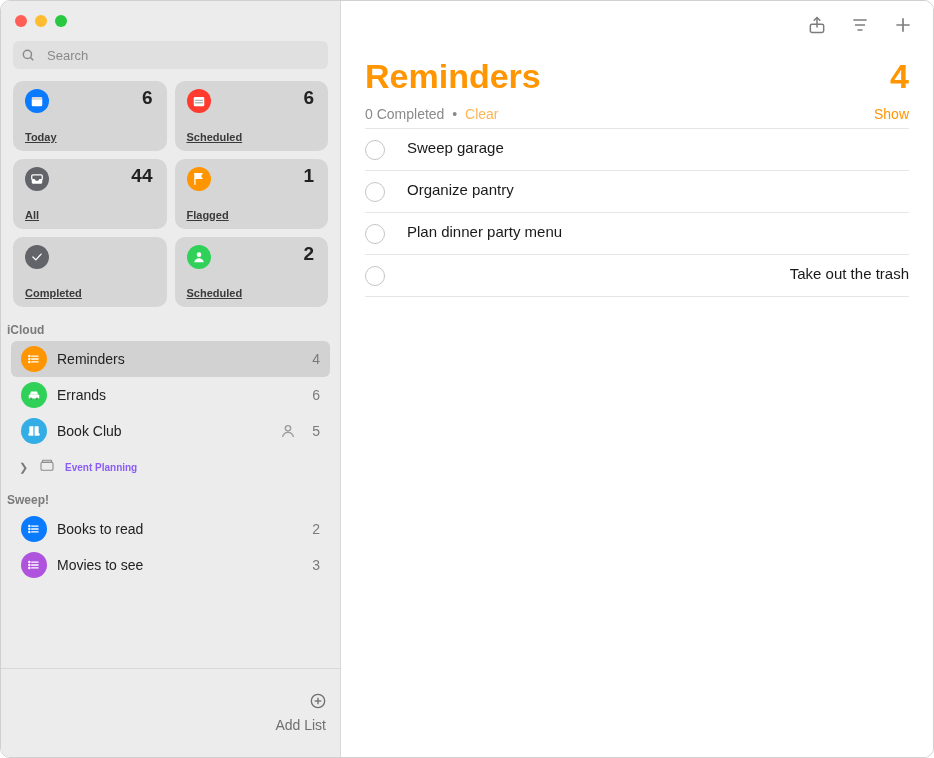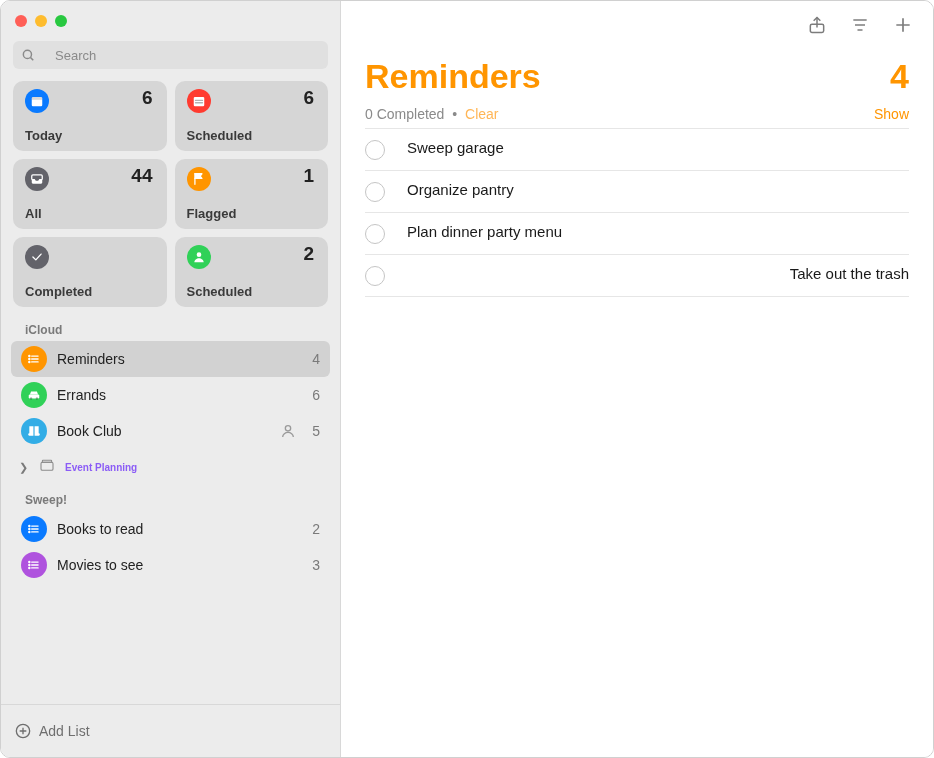--- a/index.html
+++ b/index.html
@@ -53,21 +53,21 @@
     height: 28px;
   }
   .search svg { flex-shrink: 0; }
   .search input {
     border: none;
     background: transparent;
     outline: none;
     font-size: 13px;
     color: #0369a1;
     width: 100%;
-    margin-left: 20px;
+    margin-left: 12px;
   }
   .search input::placeholder { color: #8a8a8a; }
 
   .smart-grid {
     display: grid;
     grid-template-columns: 1fr 1fr;
     gap: 8px;
     padding: 0 12px 8px 12px;
   }
   .smart-card {
@@ -91,30 +91,31 @@
     top: 6px;
     right: 14px;
     font-size: 19px;
     font-weight: 700;
     color: #222;
   }
   .smart-label {
     position: absolute;
     bottom: 8px;
     left: 12px;
-    font-size: 13px;
+    font-size: 11px;
     font-weight: 600;
     color: #3a3a3a;
+    text-decoration: underline;
   }
 
   .section-header {
     font-size: 12px;
     color: #7a7a7a;
     font-weight: 600;
-    padding: 8px 22px 4px 24px;
+    padding: 8px 22px 4px 6px;
   }
   .list-rows { padding: 0 10px; }
   .list-row {
     display: flex;
     align-items: center;
     padding: 5px 10px;
     border-radius: 6px;
     gap: 10px;
     cursor: default;
   }
@@ -164,27 +165,28 @@
   }
   .group-label {
     font-size: 10px;
     font-weight: 700;
     color: #8b5cf6;
   }
 
   .sidebar-footer {
     margin-top: auto;
     border-top: 1px solid #d8d8d8;
-    padding: 18px 14px;
-    display: flex;
-    align-items: center;
+    padding: 24px 14px;
+    display: flex;
+    align-items: flex-end;
     gap: 8px;
     color: #6f6f6f;
     font-size: 14px;
     cursor: default;
+    flex-direction: column;
   }
 
   
   .main {
     flex: 1;
     background: #fff;
     display: flex;
     flex-direction: column;
   }
   .toolbar {

